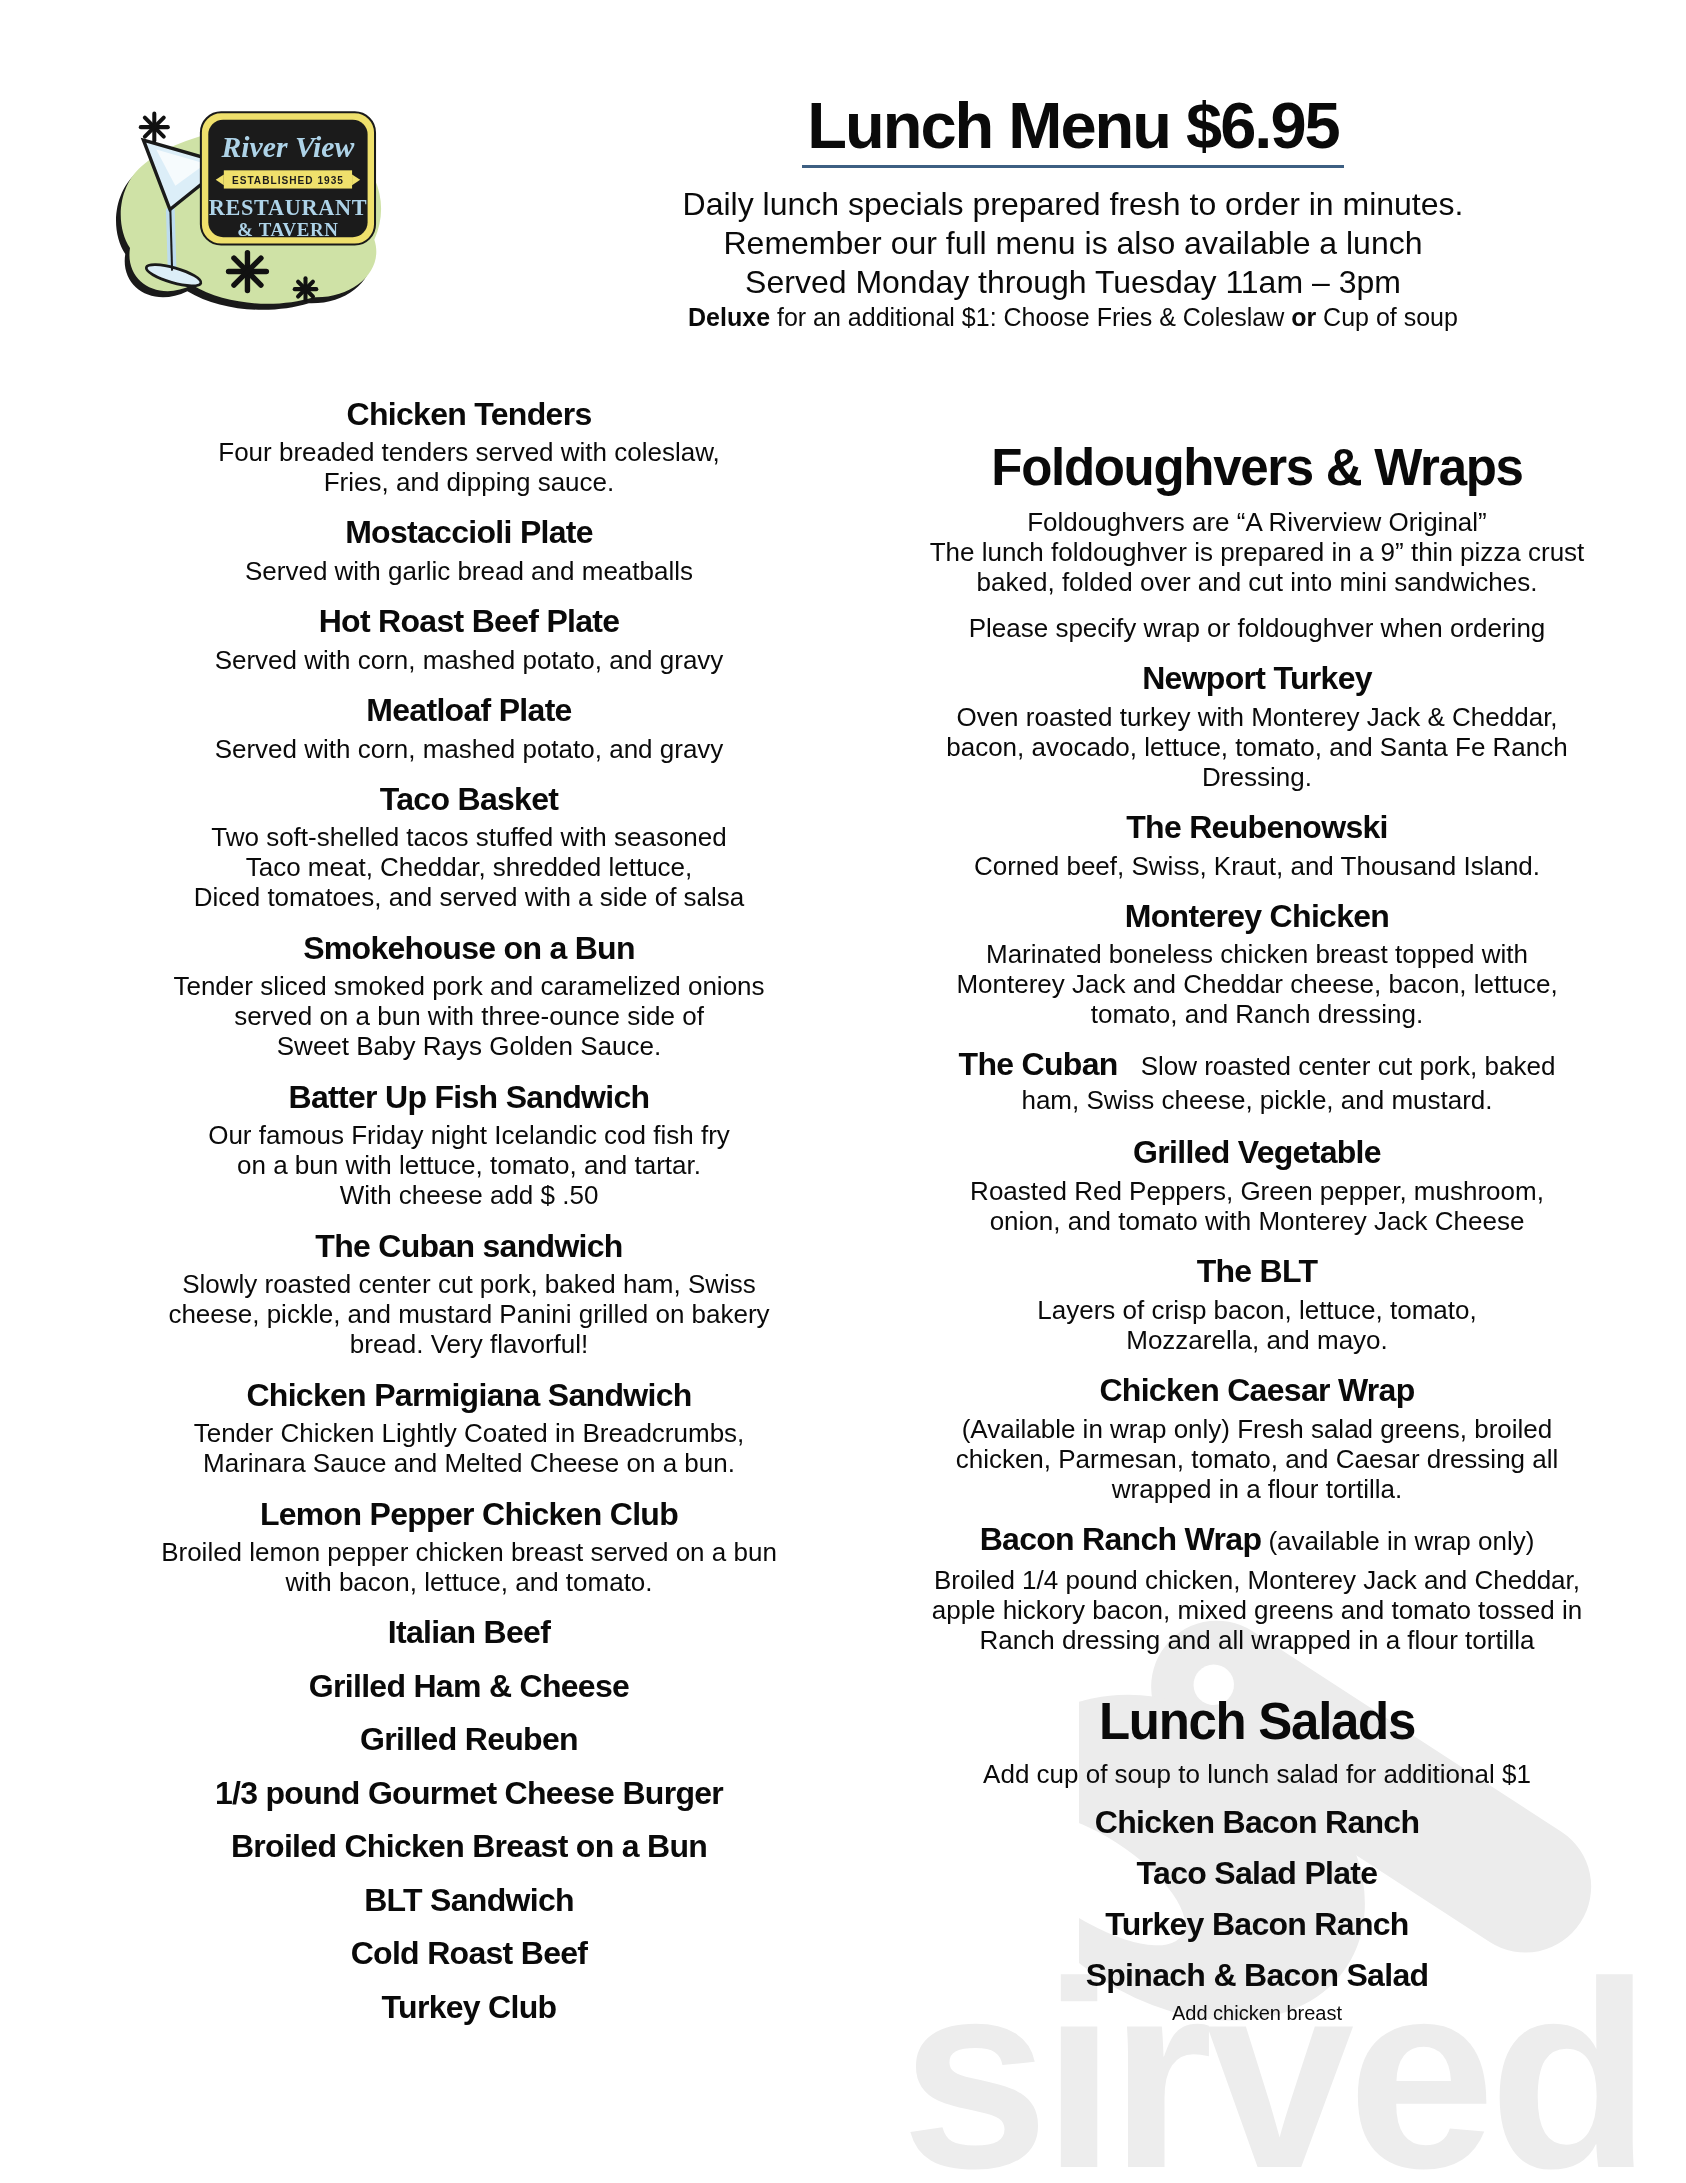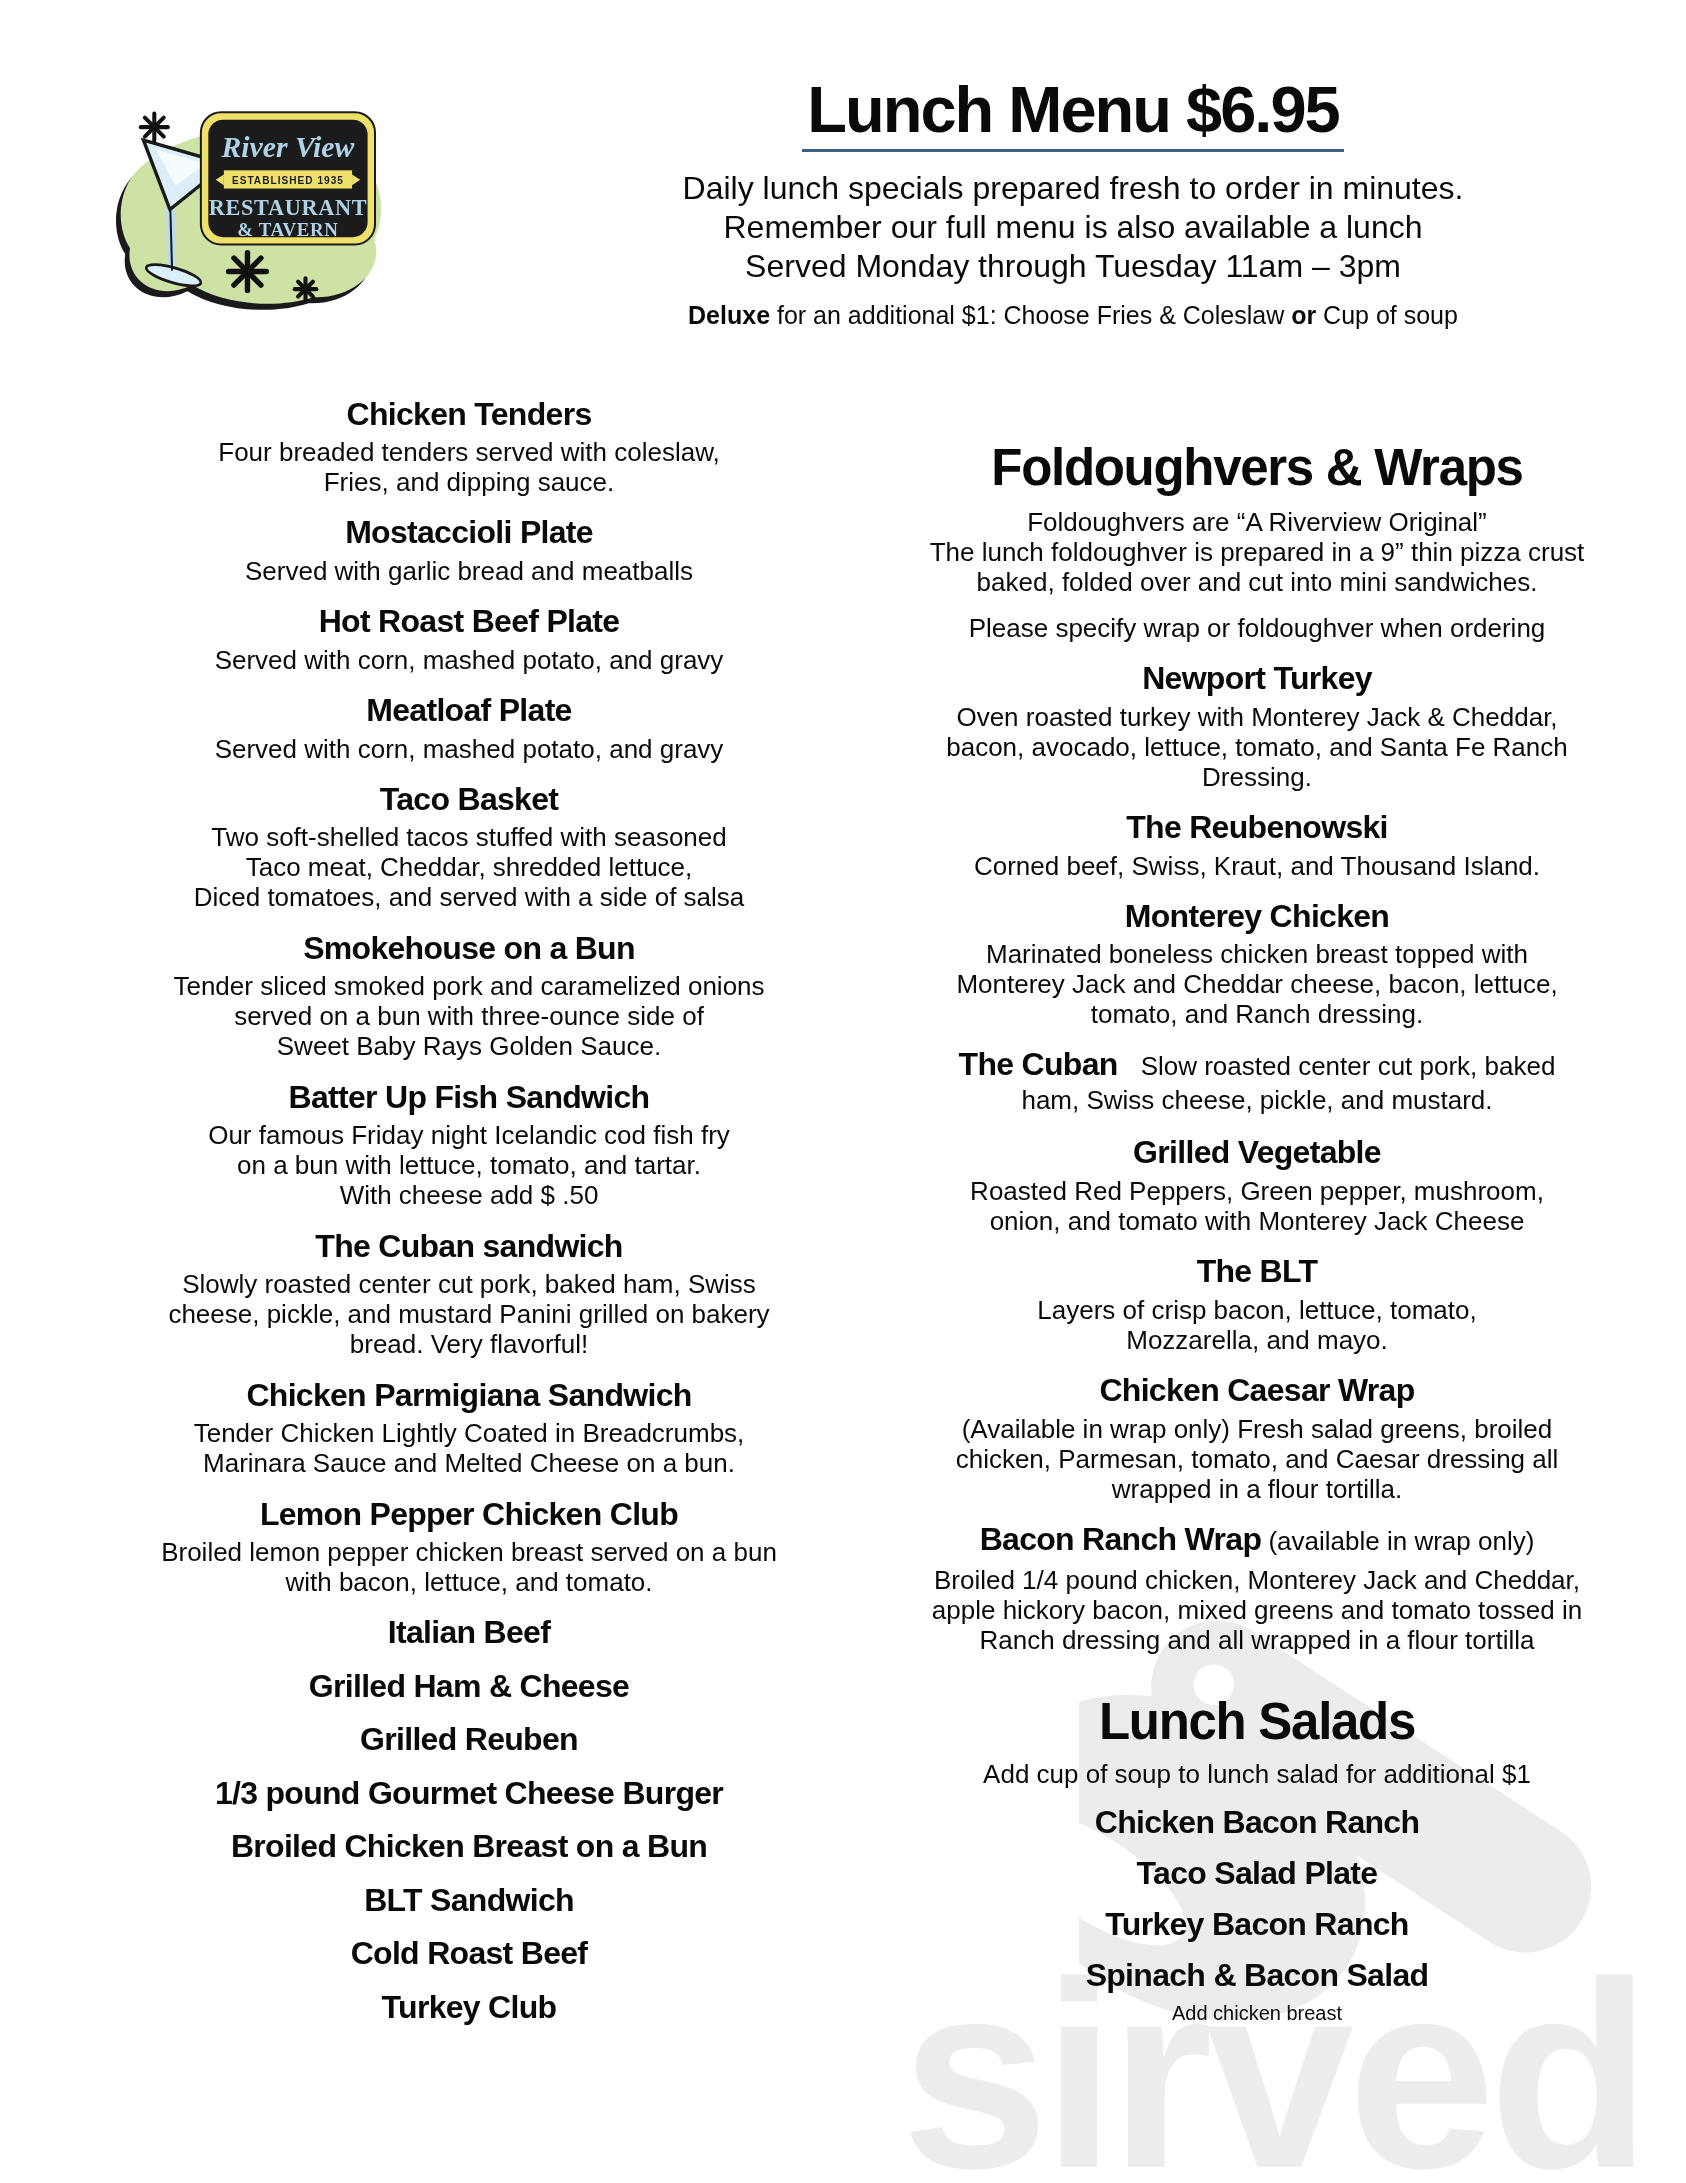--- a/index.html
+++ b/index.html
@@ -3,27 +3,27 @@
 <meta charset="utf-8">
 <style>
   html,body{margin:0;padding:0;}
   body{
     width:1687px;height:2183px;position:relative;overflow:hidden;
     background:#ffffff;color:#0a0a0a;
     font-family:"Liberation Sans", sans-serif;
   }
   .layer{position:absolute;z-index:1;}
   
-  .header{left:594px;top:77px;width:958px;text-align:center;}
+  .header{left:594px;top:93px;width:958px;text-align:center;}
   .title{
     display:inline-block;font-size:65px;font-weight:bold;letter-spacing:-2px;
     line-height:1.0;padding:0 5.4px 6.7px 5.4px;border-bottom:3.4px solid #3d5f82;margin:0;
   }
   .subtitle{font-family:Liberation Sans, sans-serif;font-size:32px;line-height:39px;margin-top:17.5px;}
-  .deluxe{font-size:25px;line-height:30px;margin-top:14px;}
+  .deluxe{font-size:25px;line-height:30px;margin-top:0;}
   
   .col{position:absolute;z-index:1;text-align:center;}
   .col-left{left:98px;top:378px;width:742px;}
   .col-right{left:884px;top:412px;width:746px;}
   .section-h{font-size:51px;font-weight:bold;letter-spacing:-1.3px;line-height:57px;margin:27px 0 0 0;}
   .intro p{font-size:26px;line-height:30px;margin:10.8px 0 0 0;}
   .item h3{font-size:32px;line-height:36px;margin:17.5px 0 5.4px 0;letter-spacing:-0.7px;}
   .item h3 .reg{font-weight:normal;font-size:26px;letter-spacing:0;}
   .item p{font-size:26px;line-height:30px;margin:0;}
   .item.inline p{margin:17.5px 0 0 0;line-height:34px;}

